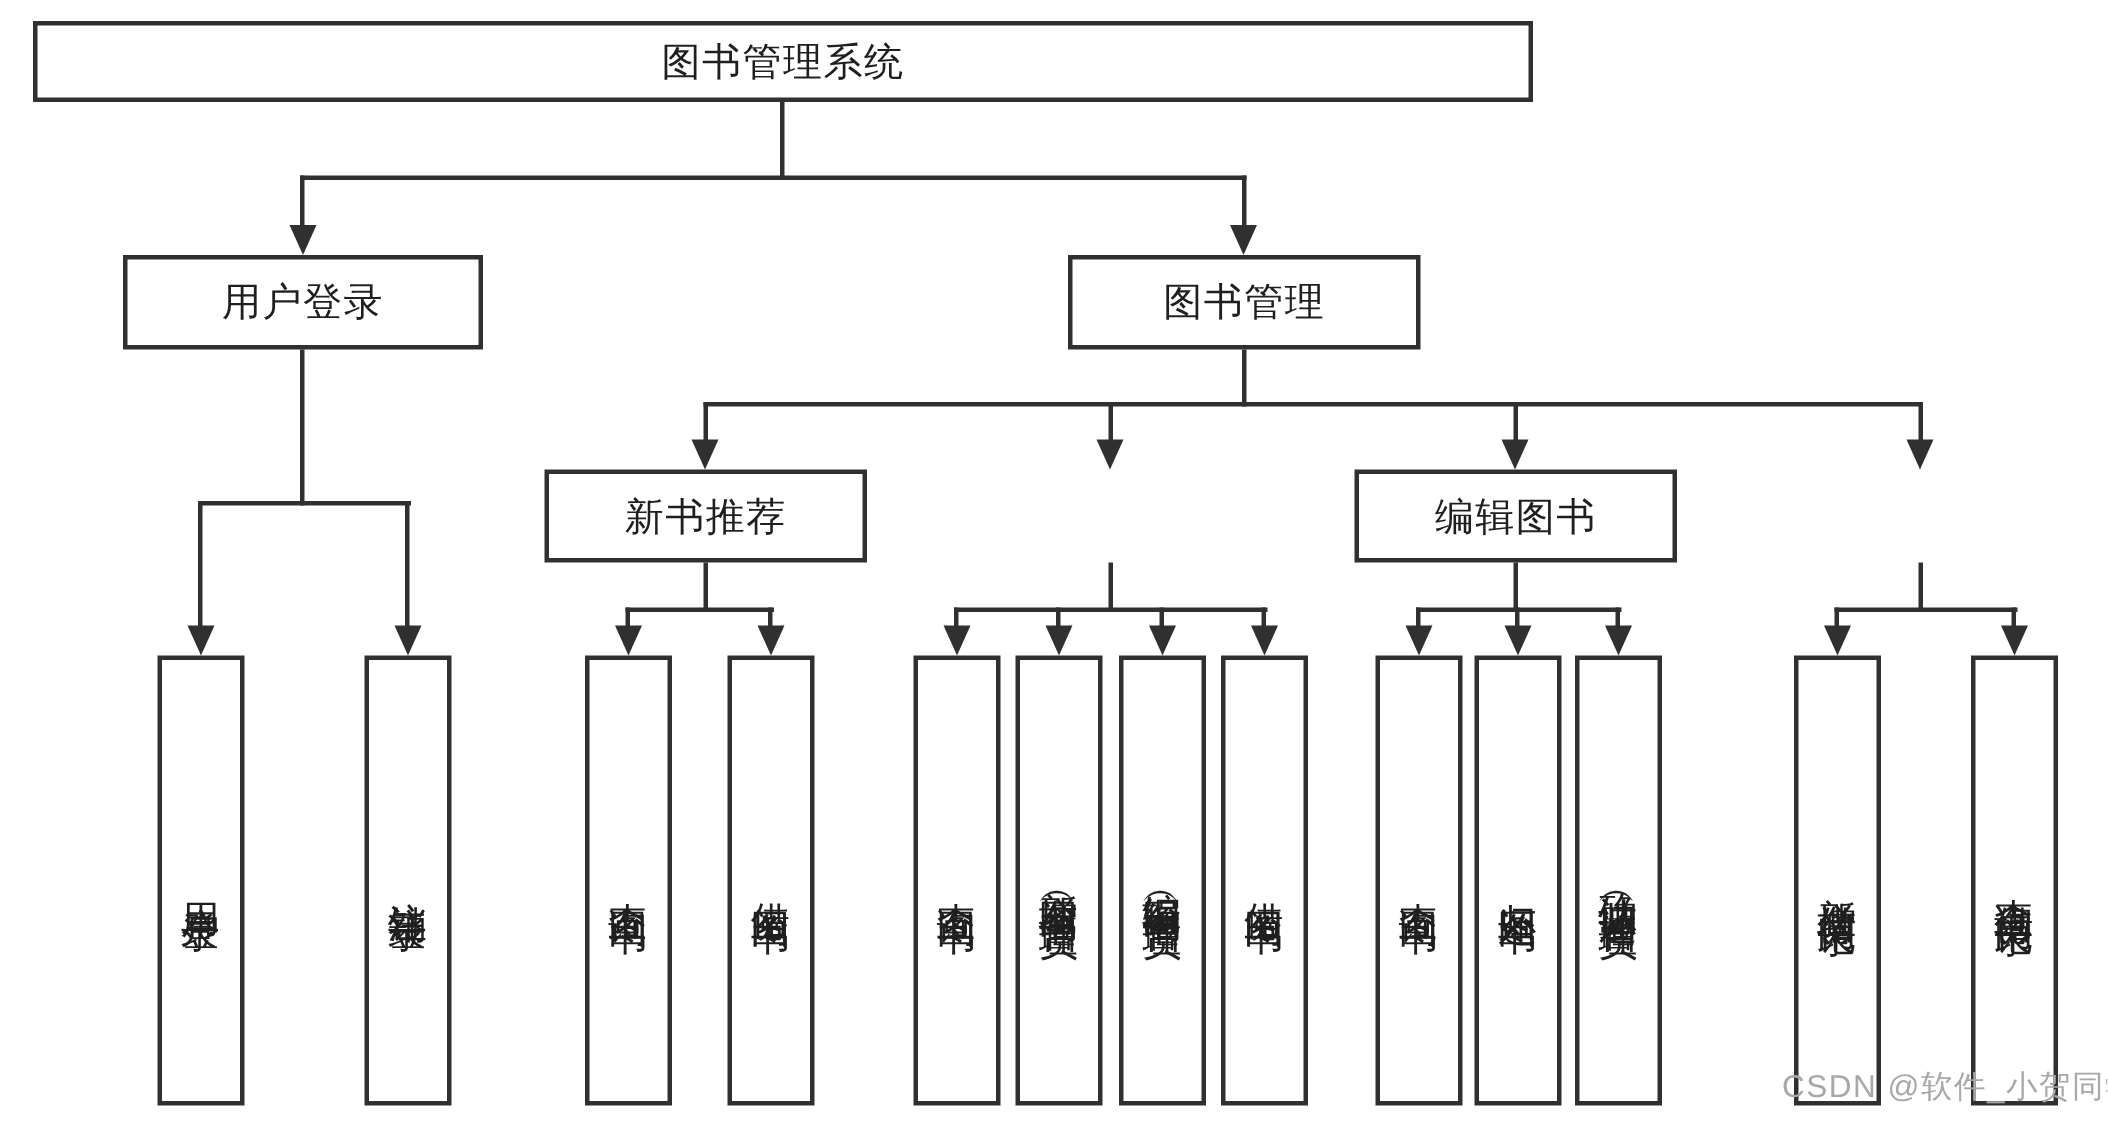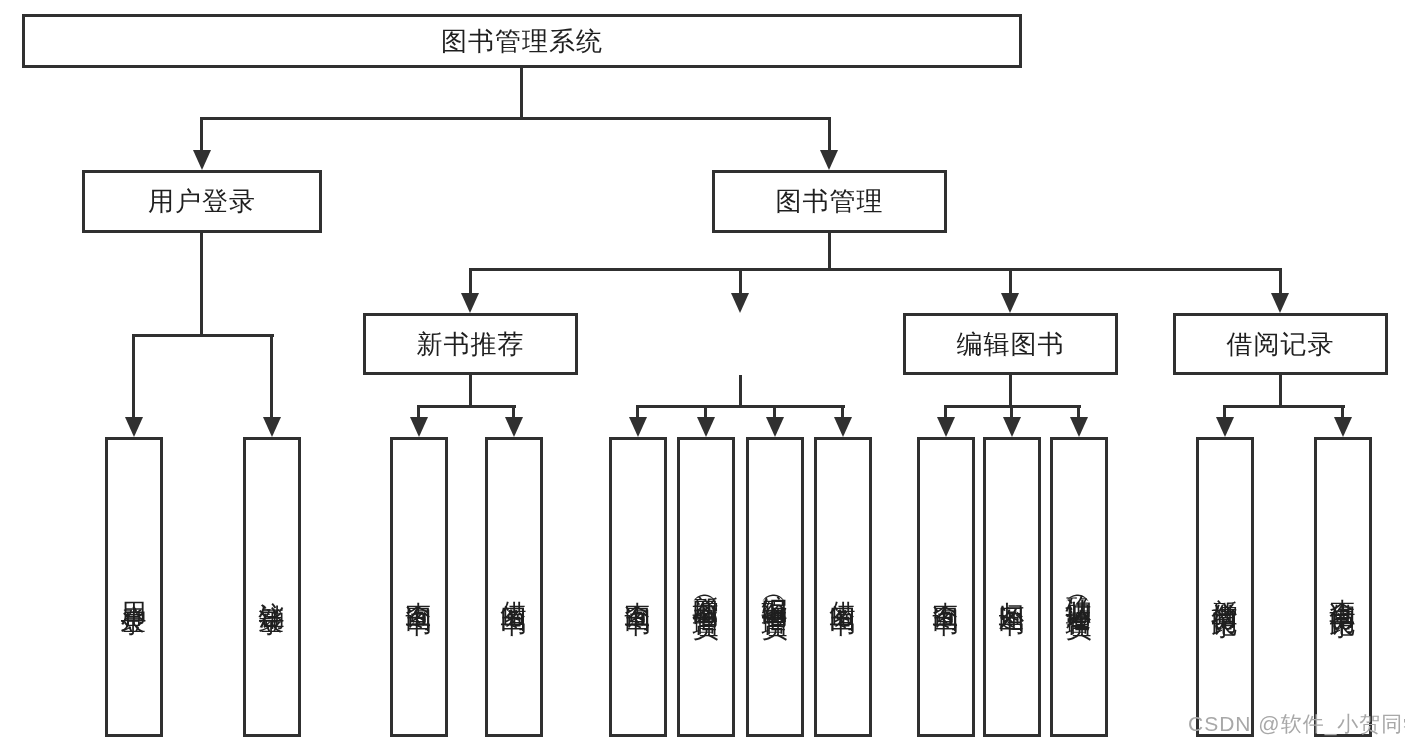--- a/index.html
+++ b/index.html
@@ -38,21 +38,20 @@
 
 <div class="canvas">
 
   <div class="hbox" style="left:22px;top:14px;width:1000px;height:54px;">图书管理系统</div>
 
   <div class="hbox" style="left:82px;top:170px;width:240px;height:63px;">用户登录</div>
   <div class="hbox" style="left:363px;top:313px;width:215px;height:62px;">新书推荐</div>
 
   <div class="hbox" style="left:712px;top:170px;width:235px;height:63px;">图书管理</div>
   <div class="hbox" style="left:903px;top:313px;width:215px;height:62px;">编辑图书</div>
-  <div class="hbox" style="left:1173px;top:313px;width:215px;height:62px;">借阅记录</div>
 
   <div class="vbox" style="left:105px;top:437px;width:58px;height:300px;">用户登录</div>
   <div class="vbox" style="left:243px;top:437px;width:58px;height:300px;">注销登录</div>
 
   <div class="vbox" style="left:390px;top:437px;width:58px;height:300px;">查询图书</div>
   <div class="vbox" style="left:485px;top:437px;width:58px;height:300px;">借阅图书</div>
 
   <div class="vbox" style="left:609px;top:437px;width:58px;height:300px;">查询图书</div>
   <div class="vbox" style="left:677px;top:437px;width:58px;height:300px;">新增图书（管理员）</div>
   <div class="vbox" style="left:746px;top:437px;width:58px;height:300px;">编辑图书（管理员）</div>

